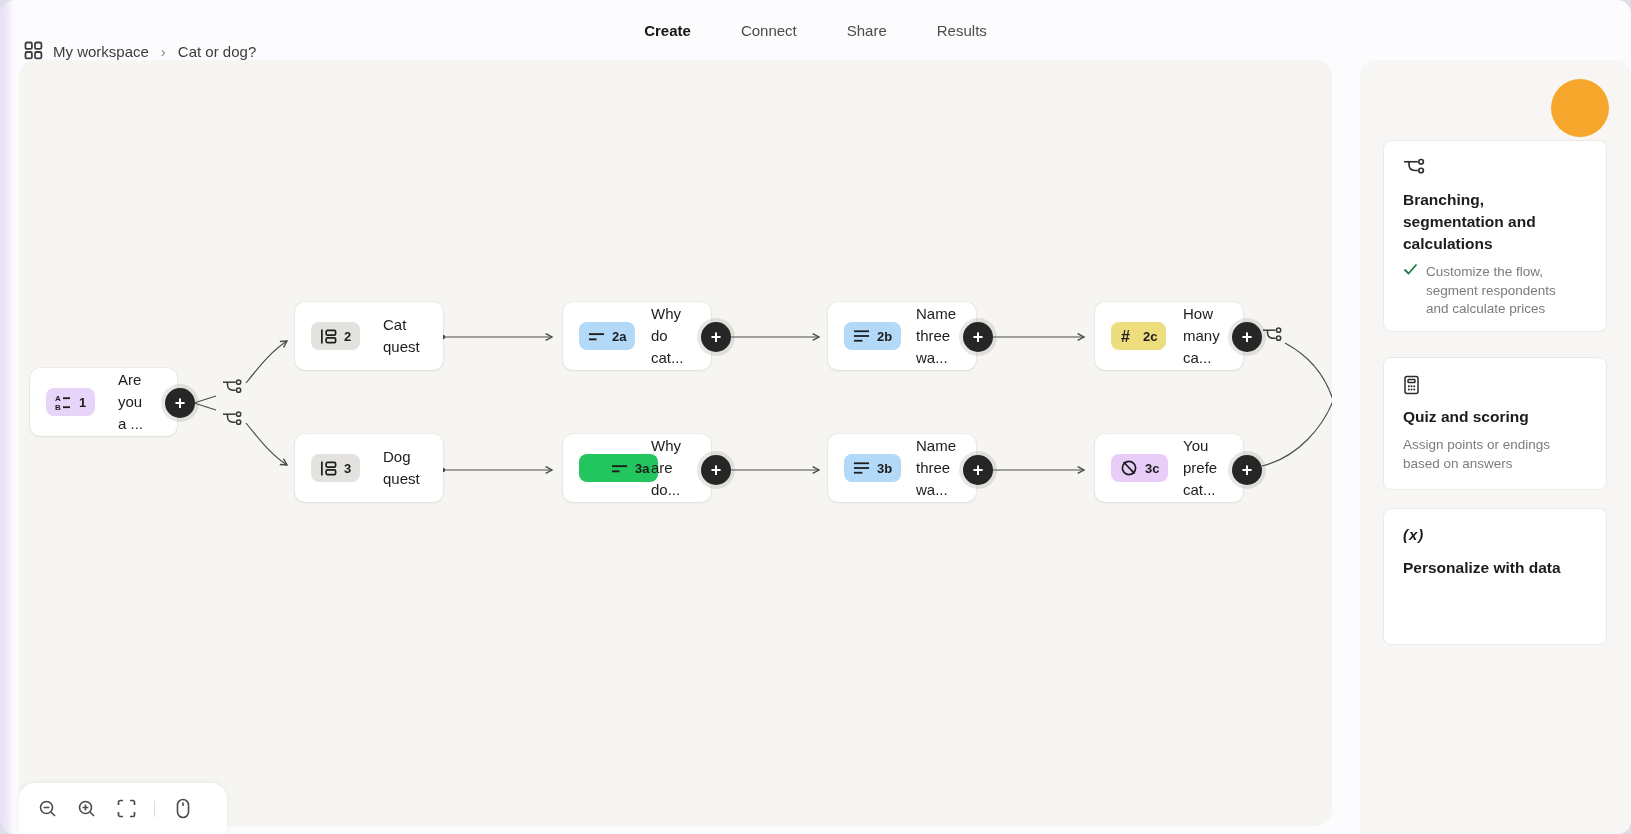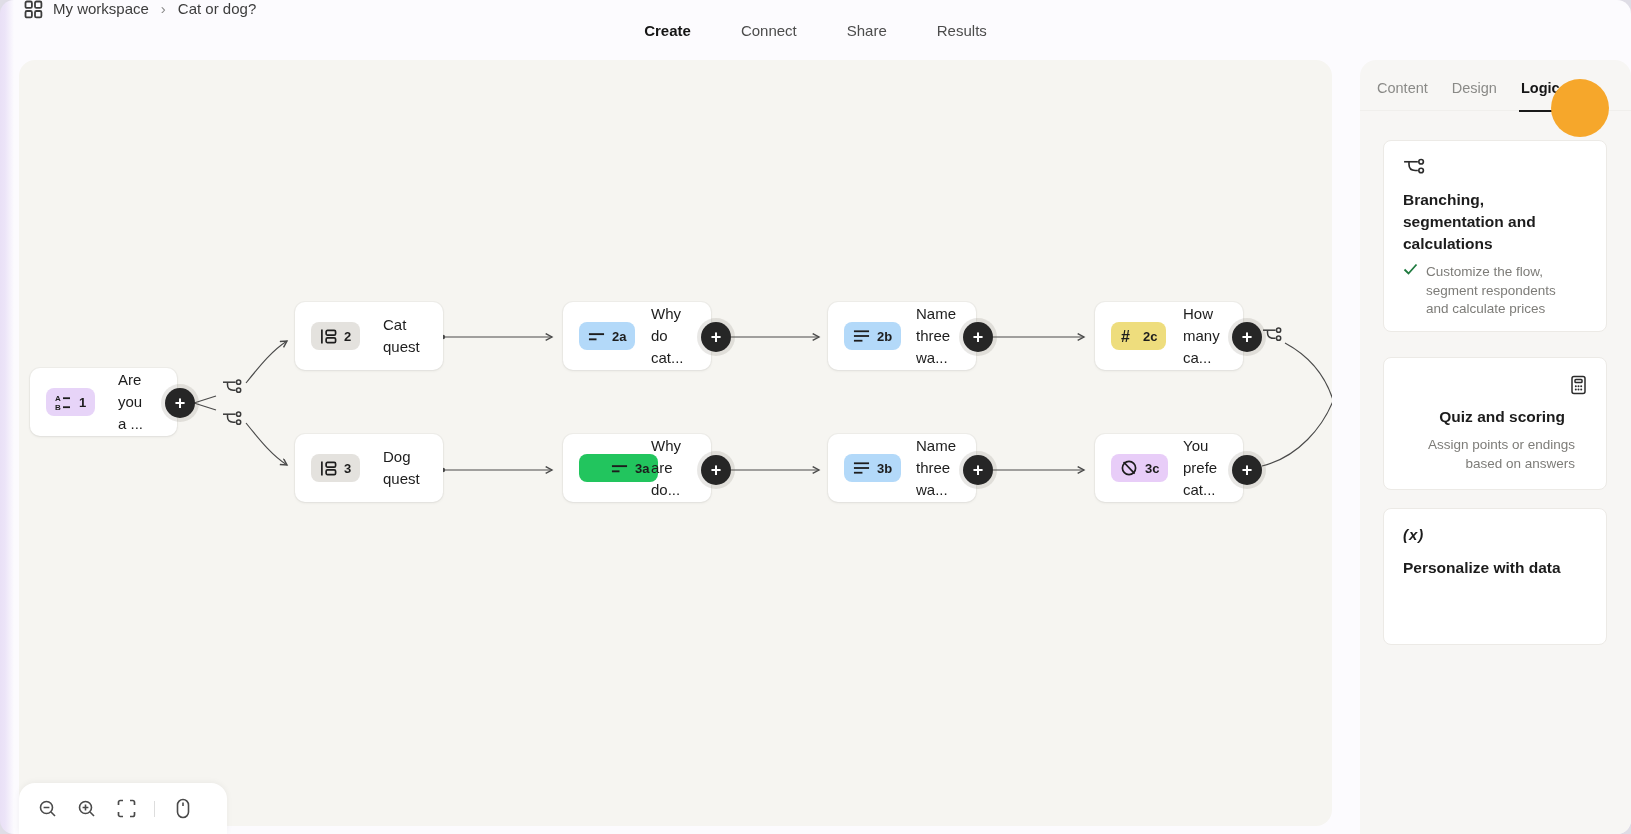--- a/index.html
+++ b/index.html
@@ -3,21 +3,21 @@
 <meta charset="utf-8">
 <style>
   * { margin:0; padding:0; box-sizing:border-box; }
   html,body { width:1631px; height:834px; }
   body { font-family:"Liberation Sans", sans-serif; background:#dfdde6; }
   .page { position:relative; width:1631px; height:834px; overflow:hidden; border-radius:14px;
           background:linear-gradient(90deg,#e9e0f6 0px,#ece4f8 5px,#fcfbfe 14px,#fcfbfe 100%); }
 
   
   .topbar { position:absolute; left:0; top:0; width:100%; height:60px; }
-  .crumbs { position:absolute; left:24px; top:0; height:60px; display:flex; align-items:flex-start; gap:10px;
+  .crumbs { position:absolute; left:24px; top:0; height:60px; display:flex; align-items:flex-end; gap:10px;
             font-size:15px; color:#3d3d3d; }
   .crumb-sep { color:#8a8a8a; font-size:15px; padding:0 2px; }
   .center-tabs { position:absolute; left:50%; top:0; transform:translateX(-50%); height:60px;
                  display:flex; align-items:center; gap:50px; font-size:15px; color:#4c4c4c; }
   .center-tabs .tab { cursor:pointer; }
   .center-tabs .tab.active { color:#141414; font-weight:700; }
   .top-right { position:absolute; right:24px; top:0; height:60px; display:flex; align-items:center; gap:15px; }
   .publish-btn { height:36px; padding:0 16px 0 13px; background:#1c1c1c; color:#fff; border:none; border-radius:10px;
                  display:flex; align-items:center; gap:8px; font-size:15px; font-family:inherit; cursor:pointer; }
   .tb-divider { width:1px; height:20px; background:#e0dee3; }
@@ -62,21 +62,21 @@
   
   .sidebar { position:absolute; left:1360px; top:60px; width:271px; height:774px; background:#f7f6f4;
              border-radius:16px 16px 0 0; }
   .side-tabs { display:flex; align-items:center; gap:24px; padding:20px 0 14px 17px; font-size:14.5px;
                color:#8a8a87; border-bottom:1px solid #f0efec; }
   .side-tabs .stab { cursor:pointer; position:relative; }
   .side-tabs .stab.active { color:#161616; font-weight:600; }
   .side-tabs .stab.active::after { content:""; position:absolute; left:-2px; bottom:-16px; width:46px; height:2.5px; background:#1a1a1a; }
   .scard { position:absolute; left:23px; width:224px; background:#fff; border:1px solid #eceae6; border-radius:8px;
            padding:17px 19px; cursor:pointer; }
-  .sc1 {top:80px; height:192px;} .sc2 {top:297px; height:133px;text-align:right;} .sc3 {top:448px; height:137px;}
+  .sc1 {top:80px; height:192px;} .sc2 {top:297px; height:133px;} .sc3 {top:448px; height:137px;}
   .scard .cicon { display:block; margin-bottom:11px; height:20px; }
   .scard .ctitle { font-size:15.5px; font-weight:700; color:#1c1c1c; line-height:22px; max-width:162px; margin-bottom:8px; }
   .scard .cdesc { font-size:13.5px; line-height:18.5px; color:#7d7c78; max-width:172px; }
   .check-row { display:flex; gap:8px; }
   .check-row .cdesc { max-width:146px; }
   .vx { font-size:15px; font-weight:700; font-style:italic; color:#1c1c1c; letter-spacing:1px; }
 
   .orange-dot { position:absolute; left:1551px; top:79px; width:58px; height:58px; border-radius:50%;
                 background:#f6a72b; z-index:6; }
 </style>
@@ -368,25 +368,20 @@
       <svg width="16" height="21" viewBox="0 0 16 21">
           <g stroke="#4a4a4a" stroke-width="1.6" fill="none">
         <rect x="2.5" y="1.5" width="11" height="18" rx="5.5"></rect>
             <line x1="8" y1="4.5" x2="8" y2="8"></line>
           </g>
         </svg>
     </div>
   </div>
 
   <div class="sidebar">
-    <div class="side-tabs">
-      <span class="stab">Content</span>
-      <span class="stab">Design</span>
-      <span class="stab active">Logic</span>
-    </div>
 
     <div class="scard sc1">
       <span class="cicon">
         <svg width="24" height="18" viewBox="0 0 22 16">
             <g stroke="#2b2b2b" stroke-width="1.5" fill="none">
           <path d="M1 3.2 H13.6"></path>
               <circle cx="16.6" cy="3.2" r="2.1"></circle>
           <path d="M5.5 3.2 V5.8 C5.5 9.6 8.2 11.2 11.2 11.2 H13.6"></path>
               <circle cx="16.6" cy="11.2" r="2.1"></circle>
         </g>

